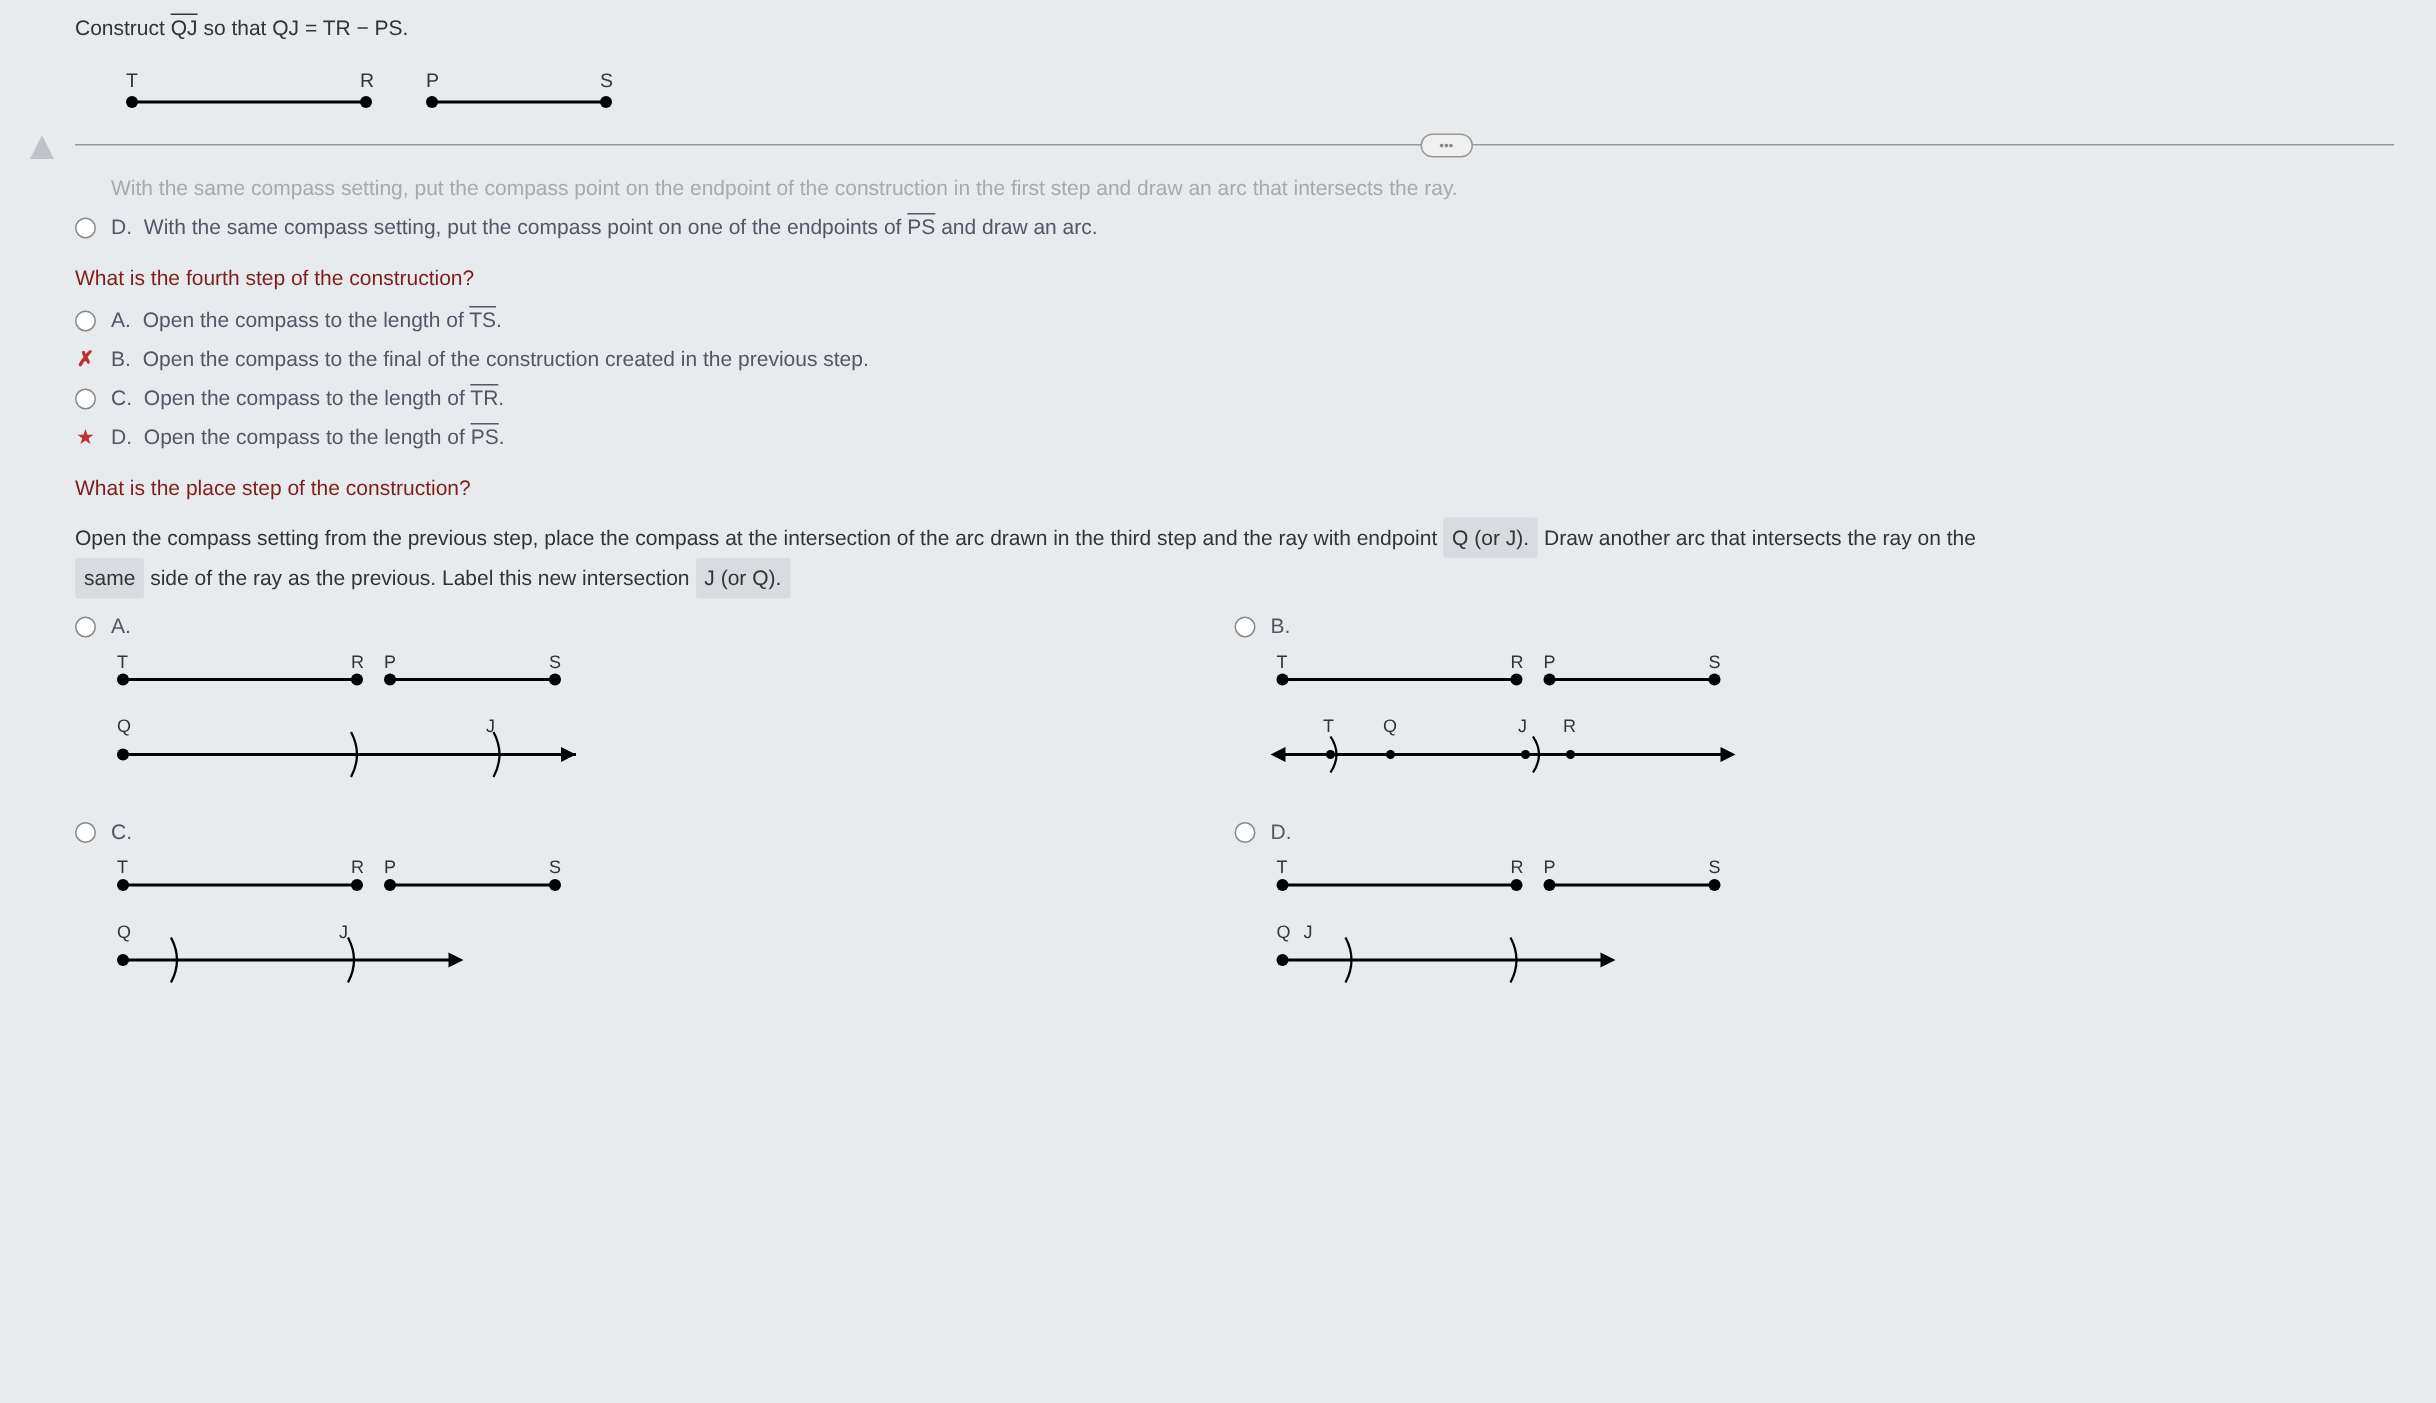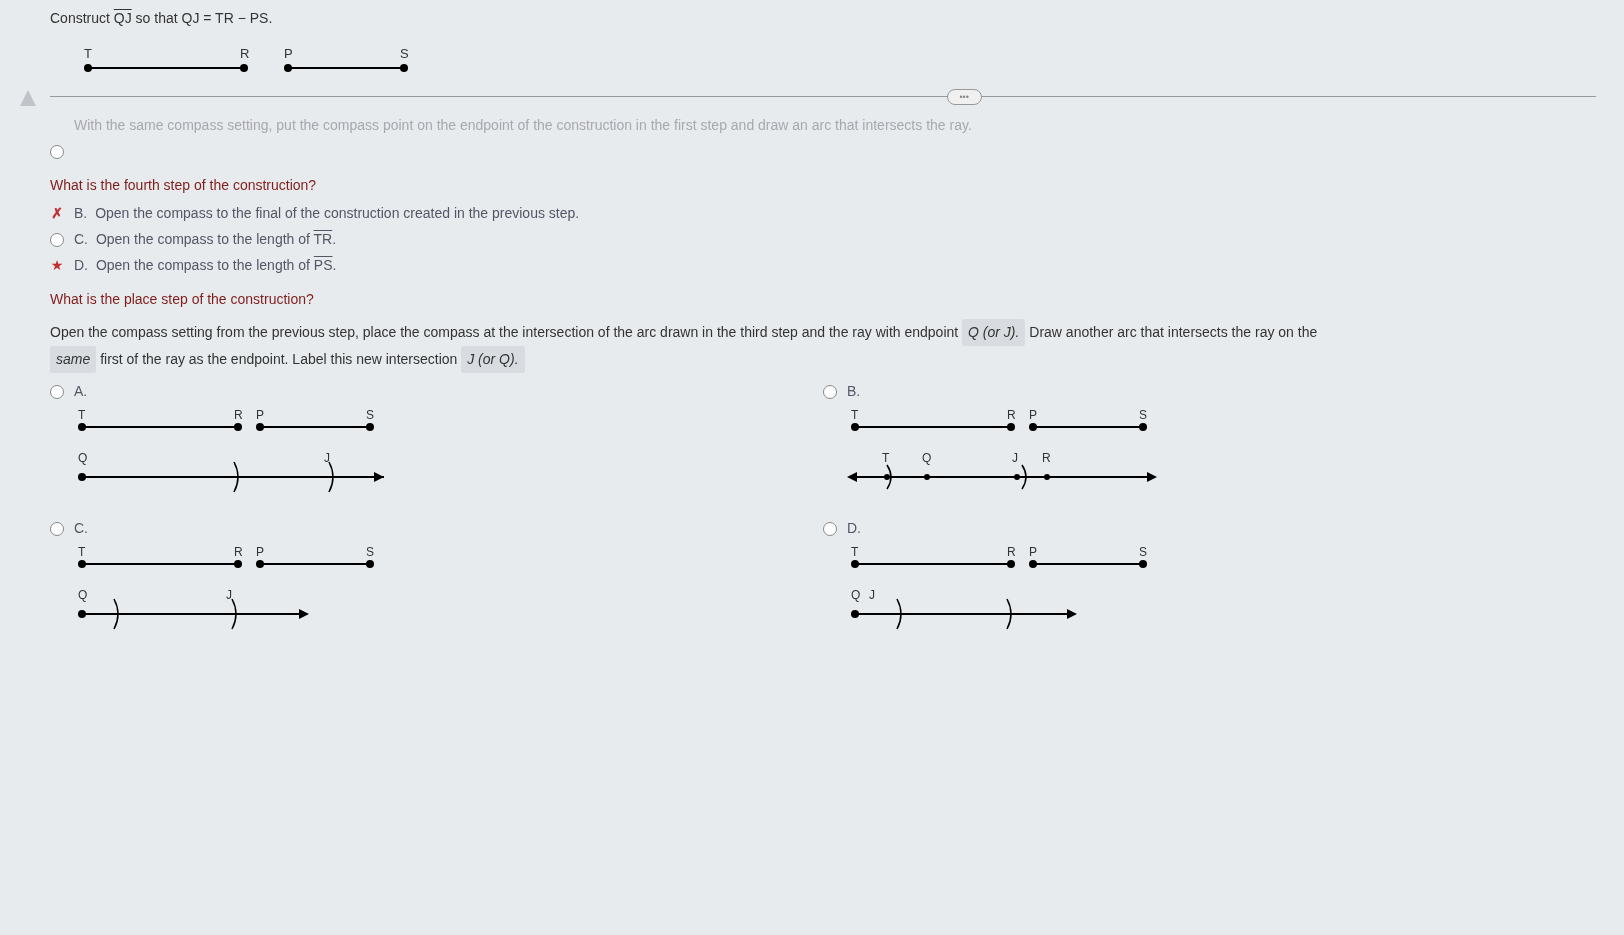--- a/index.html
+++ b/index.html
@@ -102,21 +102,20 @@
     .final-step-text {
       margin: 10px 0;
       color: #333;
       line-height: 1.8;
     }
     .dropdown-value {
       background: #d8dce0;
       padding: 1px 6px;
       border-radius: 2px;
       display: inline-block;
-      font-style: italic;
     }
     .diagram-options {
       display: flex;
       flex-wrap: wrap;
       margin-top: 10px;
     }
     .diagram-option {
       width: 50%;
       display: flex;
       align-items: flex-start;
@@ -171,24 +170,35 @@
     <div class="divider-handle">•••</div>
   </div>
 
   <div class="option-row">
     <div class="radio" style="visibility:hidden"></div>
     <div class="option-text faded">With the same compass setting, put the compass point on the endpoint of the construction in the first step and draw an arc that intersects the ray.</div>
   </div>
 
   <div class="option-row">
     <div class="radio"></div>
+    <div class="option-text">
+      <span class="option-letter">D.</span>
+      <span>With the same compass setting, put the compass point on one of the endpoints of </span><span class="overline">PS</span><span> and draw an arc.</span>
+    </div>
   </div>
 
   <div class="question">What is the fourth step of the construction?</div>
 
+  <div class="option-row">
+    <div class="radio"></div>
+    <div class="option-text">
+      <span class="option-letter">A.</span>
+      <span>Open the compass to the length of </span><span class="overline">TS</span><span>.</span>
+    </div>
+  </div>
 
   <div class="option-row">
     <div class="radio-mark">
         <span class="x-mark">✗</span>
       </div>
     <div class="option-text">
       <span class="option-letter">B.</span>
       <span>Open the compass to the final of the construction created in the previous step.</span>
     </div>
   </div>
@@ -211,21 +221,21 @@
     </div>
   </div>
 
   <div class="question">What is the place step of the construction?</div>
 
   <div class="final-step-text">
     <span>Open the compass setting from the previous step, place the compass at the intersection of the arc drawn in the third step and the ray with endpoint </span>
     <span class="dropdown-value">Q (or J).</span>
     <span> Draw another arc that intersects the ray on the </span><br>
     <span class="dropdown-value">same</span>
-    <span> first of the ray as the endpoint. Label this new intersection </span>
+    <span> side of the ray as the previous. Label this new intersection </span>
     <span class="dropdown-value">J (or Q).</span>
   </div>
 
 
   <div class="diagram-options">
 
     <div class="diagram-option">
       <div class="radio"></div>
       <div>
         <div class="option-letter">A.</div>

